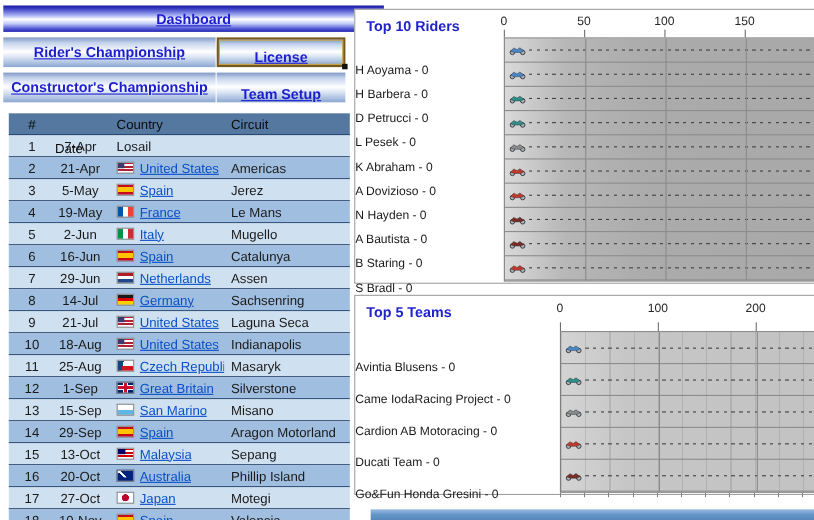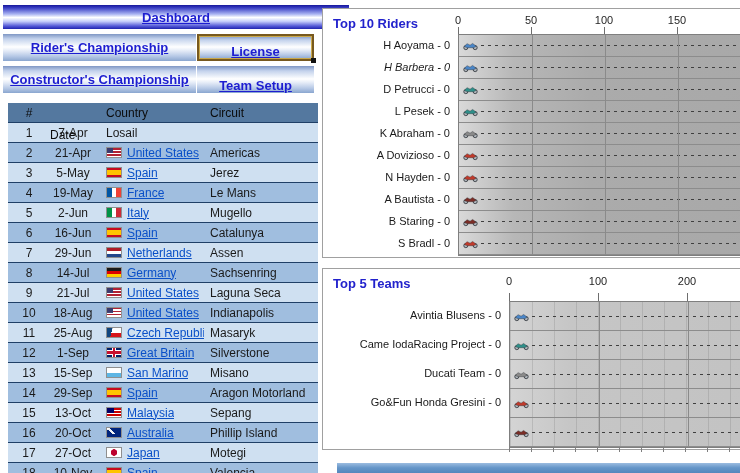--- a/index.html
+++ b/index.html
@@ -57,21 +57,21 @@
       linear-gradient(45deg,rgba(0,0,0,0) 0 4px,rgba(255,255,255,.95) 4px 6px,rgba(0,0,0,0) 6px) left top/8px 6px no-repeat,#00247d;}
   [data-flag="japan"]{background:radial-gradient(circle at 50% 50%,#bc002d 0 3px,#fff 3.5px);}
 
   
   .chart-box{position:absolute;left:322px;width:460px;background:#fff;border:1px solid #a0a0a0;box-sizing:border-box;}
   .box-riders{top:8px;height:250px;}
   .box-teams{top:268px;height:182px;}
   .chart-title{position:absolute;left:10px;top:7px;font-size:13px;font-weight:bold;color:#2222cc;}
   .tick-label{position:absolute;transform:translateX(-50%);font-size:11px;color:#262626;}
   .tick-mark{position:absolute;width:1px;background:#6e6e6e;}
-  .labels{position:absolute;left:0;text-align:right;font-size:11px;color:#1a1a1a;}
+  .labels{position:absolute;left:0;text-align:left;font-size:11px;color:#1a1a1a;margin-top:19px;}
   .labels .clabel{overflow:hidden;white-space:nowrap;}
   .plot{position:absolute;right:0;border:1px solid #7f7f7f;box-sizing:border-box;}
   .plot-riders{left:135px;top:25px;height:222px;
        background:linear-gradient(90deg,#d9d9d9 0px,#b7b7b7 55px,#ababab 130px,#a8a8a8 100%);}
   .plot-teams{left:186px;top:32px;height:147px;
        background:repeating-linear-gradient(90deg,rgba(120,120,120,.25) 0 1px,rgba(0,0,0,0) 1px 22px),
                   linear-gradient(90deg,#d4d4d4 0px,#c6c6c6 60px,#c2c2c2 100%);}
   .gridline{position:absolute;top:0;bottom:0;width:1px;background:#8a8a8a;}
   .crow{display:flex;align-items:center;box-sizing:border-box;border-bottom:1px solid #8c8c8c;padding-left:3px;}
   .plot-riders .crow{height:22px;}
@@ -296,21 +296,21 @@
     <span class="tick-label" style="left:208px;top:5px;">50</span>
     <span class="tick-label" style="left:281px;top:5px;">100</span>
     <span class="tick-label" style="left:354px;top:5px;">150</span>
     <div class="tick-mark" style="left:135px;top:18px;height:7px;"></div>
     <div class="tick-mark" style="left:208px;top:18px;height:7px;"></div>
     <div class="tick-mark" style="left:281px;top:18px;height:7px;"></div>
     <div class="tick-mark" style="left:354px;top:18px;height:7px;"></div>
 
     <div class="labels" style="top:25px;width:127px;">
       <div class="clabel" style="height:22px;line-height:22px;">H Aoyama - 0</div>
-      <div class="clabel" style="height:22px;line-height:22px;font-style:italic;">H Barbera - 0</div>
+      <div class="clabel" style="height:22px;line-height:22px;">H Barbera - 0</div>
       <div class="clabel" style="height:22px;line-height:22px;">D Petrucci - 0</div>
       <div class="clabel" style="height:22px;line-height:22px;">L Pesek - 0</div>
       <div class="clabel" style="height:22px;line-height:22px;">K Abraham - 0</div>
       <div class="clabel" style="height:22px;line-height:22px;">A Dovizioso - 0</div>
       <div class="clabel" style="height:22px;line-height:22px;">N Hayden - 0</div>
       <div class="clabel" style="height:22px;line-height:22px;">A Bautista - 0</div>
       <div class="clabel" style="height:22px;line-height:22px;">B Staring - 0</div>
       <div class="clabel" style="height:22px;line-height:22px;">S Bradl - 0</div>
     </div>
 
@@ -408,20 +408,21 @@
     <span class="tick-label" style="left:186px;top:6px;">0</span>
     <span class="tick-label" style="left:275px;top:6px;">100</span>
     <span class="tick-label" style="left:364px;top:6px;">200</span>
     <div class="tick-mark" style="left:186px;top:24px;height:8px;"></div>
     <div class="tick-mark" style="left:275px;top:24px;height:8px;"></div>
     <div class="tick-mark" style="left:364px;top:24px;height:8px;"></div>
 
     <div class="labels" style="top:32px;width:178px;">
       <div class="clabel" style="height:29px;line-height:29px;">Avintia Blusens - 0</div>
       <div class="clabel" style="height:29px;line-height:29px;">Came IodaRacing Project - 0</div>
+      <div class="clabel" style="height:29px;line-height:29px;">Cardion AB Motoracing - 0</div>
       <div class="clabel" style="height:29px;line-height:29px;">Ducati Team - 0</div>
       <div class="clabel" style="height:29px;line-height:29px;">Go&amp;Fun Honda Gresini - 0</div>
     </div>
 
     <div class="plot plot-teams">
       <div class="gridline" style="left:89px;"></div>
       <div class="gridline" style="left:178px;"></div>
 
       <div class="crow" data-bike="blue">
         <svg class="bike" viewBox="0 0 20 12">

